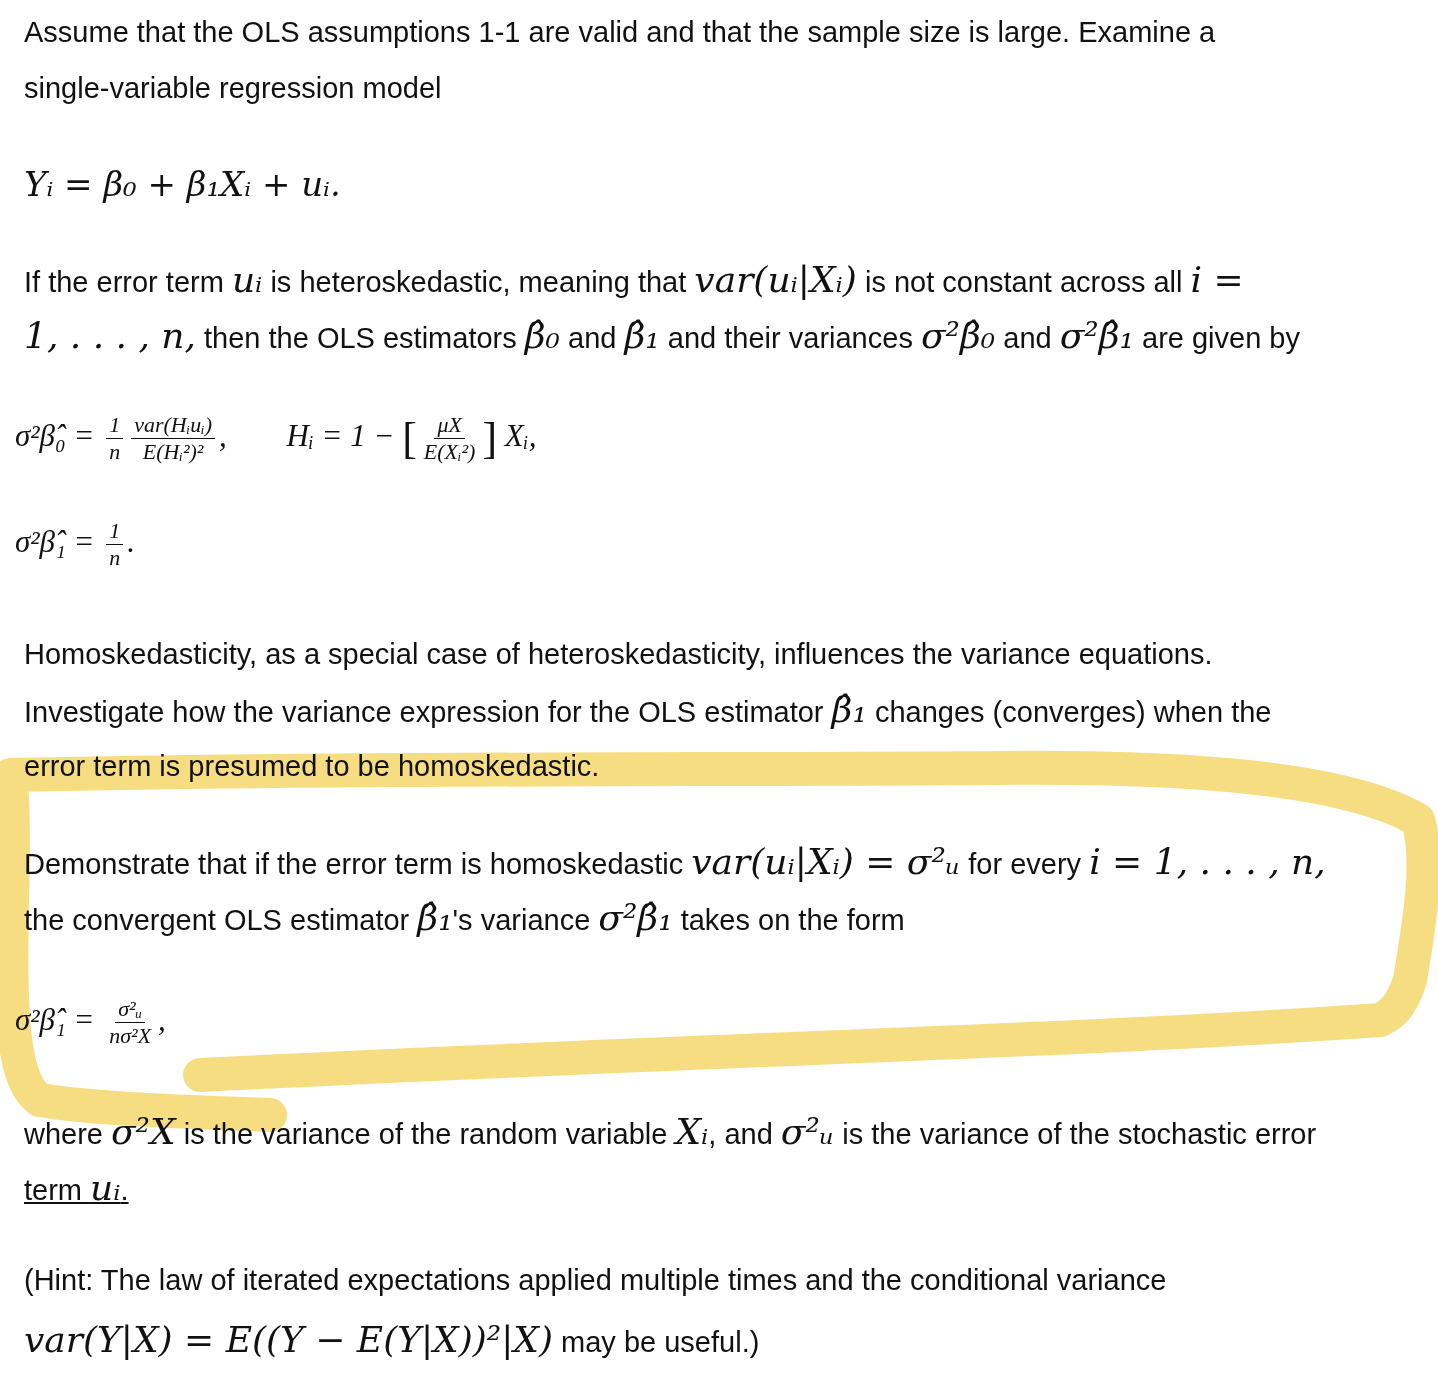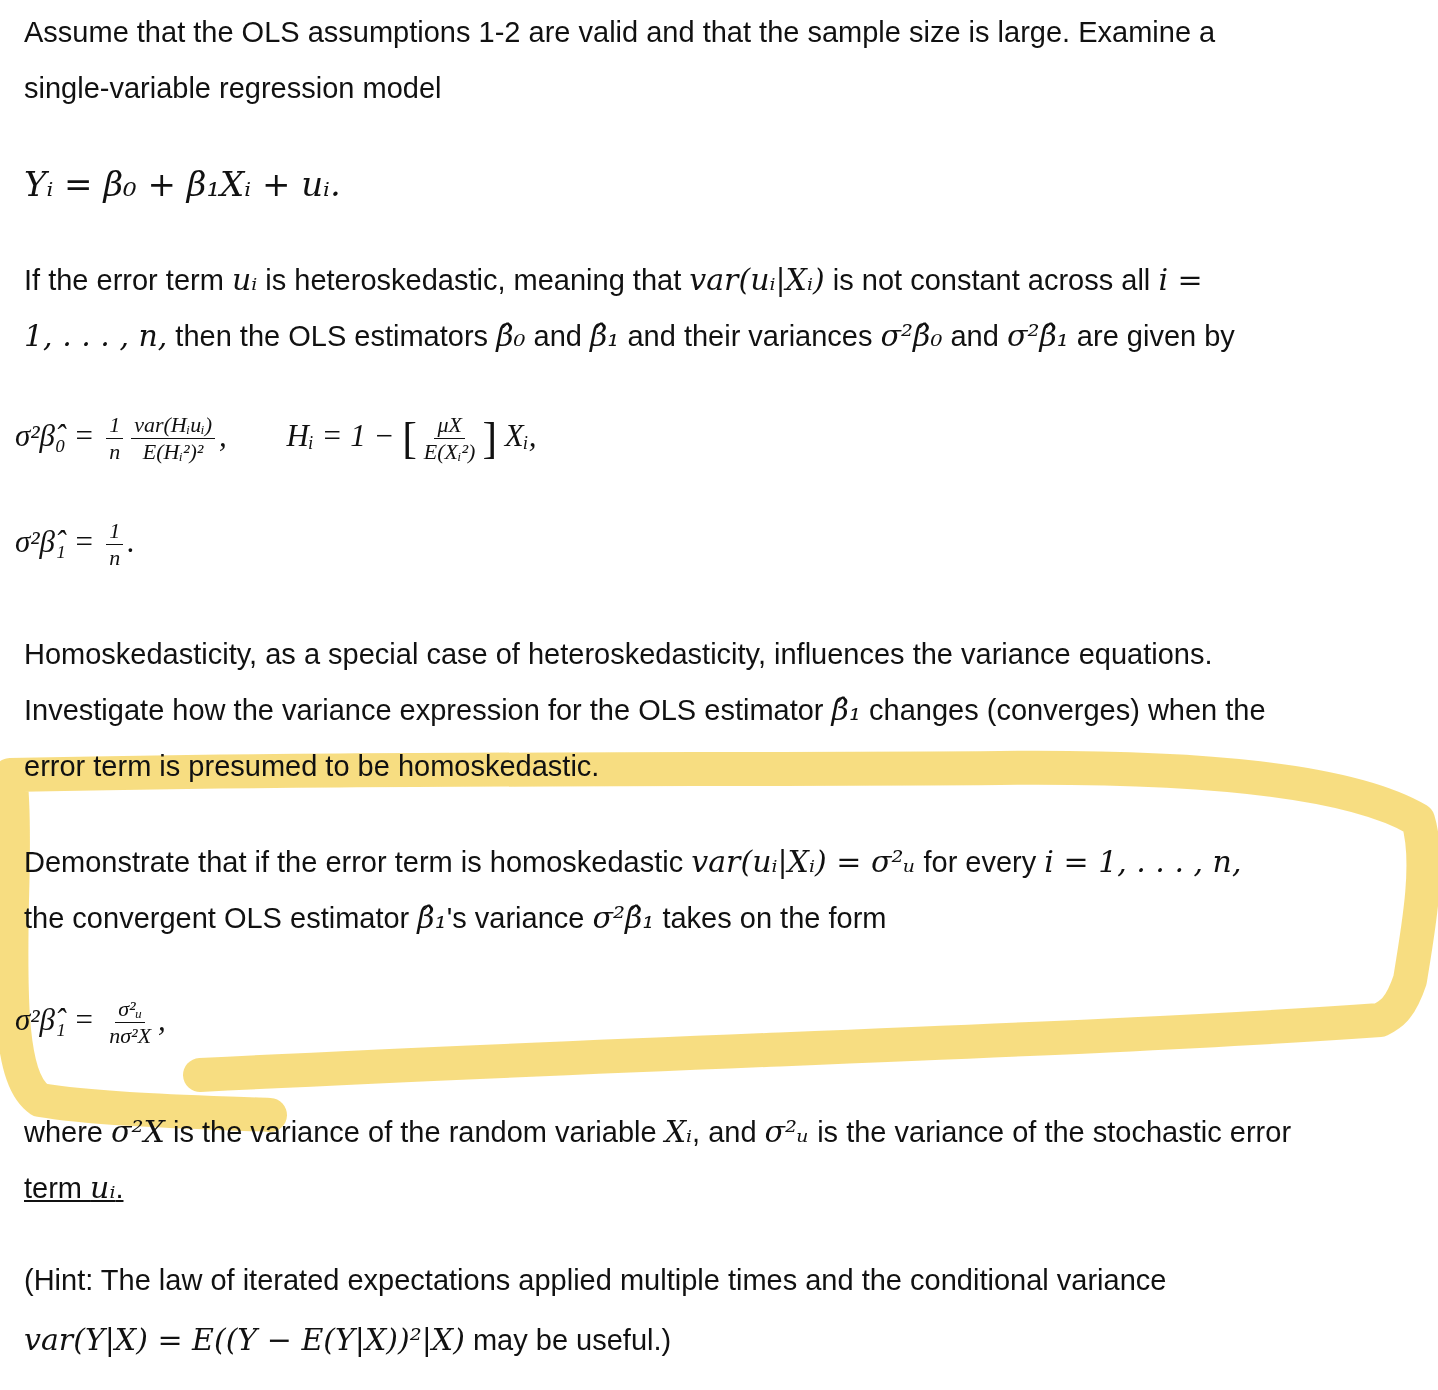--- a/index.html
+++ b/index.html
@@ -1,35 +1,35 @@
 <!DOCTYPE html>
 <html><head>
 <meta charset="utf-8">
 <style>
   html, body { margin:0; padding:0; background:#ffffff; }
   body { width:1438px; height:1390px; position:relative; overflow:hidden;
          font-family:"Liberation Sans", sans-serif; color:#111; }
   .doc { position:absolute; left:24px; top:0; width:1390px; }
   .p { font-size:29px; line-height:56px; margin:0; white-space:nowrap; }
-  .m { font-family:"DejaVu Serif", serif; font-style:italic; font-size:30px; }
+  .m { font-family:"DejaVu Serif", serif; font-style:italic; font-size:36px; }
   .block { position:absolute; left:15px; font-family:Liberation Serif, serif; font-style:italic; font-size:31px; white-space:nowrap; }
   .frac { display:inline-flex; flex-direction:column; align-items:center; vertical-align:middle; font-size:22px; margin:0 4px; }
   .frac .num { border-bottom:1.5px solid #111; padding:0 3px; line-height:26px; }
   .frac .den { padding:0 3px; line-height:26px; }
   .hl { position:absolute; pointer-events:none; }
 </style>
 </head>
 <body>
 
 <svg class="hl" width="1438" height="1390" style="left:0;top:0;opacity:0.55;">
   <path d="M10 775 C 300 768, 700 770, 1000 768 C 1200 766, 1350 780, 1418 820 C 1430 860, 1420 920, 1410 980 C 1400 1010, 1390 1015, 1380 1020 C 1100 1040, 700 1050, 200 1075 M 270 1115 C 200 1112, 100 1110, 40 1100 C 10 1080, 10 1000, 12 900 C 14 830, 12 790, 10 775" fill="none" stroke="#f2c21b" stroke-width="34" stroke-linecap="round" stroke-linejoin="round"></path>
 </svg>
 
 <div class="doc">
-  <p class="p" style="position:absolute;top:4px;">Assume that the OLS assumptions 1-2 are valid and that the sample size is large. Examine a</p>
+  <p class="p" style="position:absolute;top:4px;">Assume that the OLS assumptions 1-1 are valid and that the sample size is large. Examine a</p>
   <p class="p" style="position:absolute;top:60px;">single-variable regression model</p>
 
   <p class="p m" style="position:absolute;top:156px;font-size:34px;text-align:right;">Yᵢ = β₀ + β₁Xᵢ + uᵢ.</p>
 
   <p class="p" style="position:absolute;top:252px;">
     <span>If the error term </span><span class="m">uᵢ</span><span> is heteroskedastic, meaning that </span><span class="m">var(uᵢ|Xᵢ)</span><span> is not constant across all </span><span class="m">i =</span>
   </p>
   <p class="p" style="position:absolute;top:308px;">
     <span class="m">1, . . . , n,</span><span> then the OLS estimators </span><span class="m">β̂₀</span><span> and </span><span class="m">β̂₁</span><span> and their variances </span><span class="m">σ²β̂₀</span><span> and </span><span class="m">σ²β̂₁</span><span> are given by</span>
   </p>

